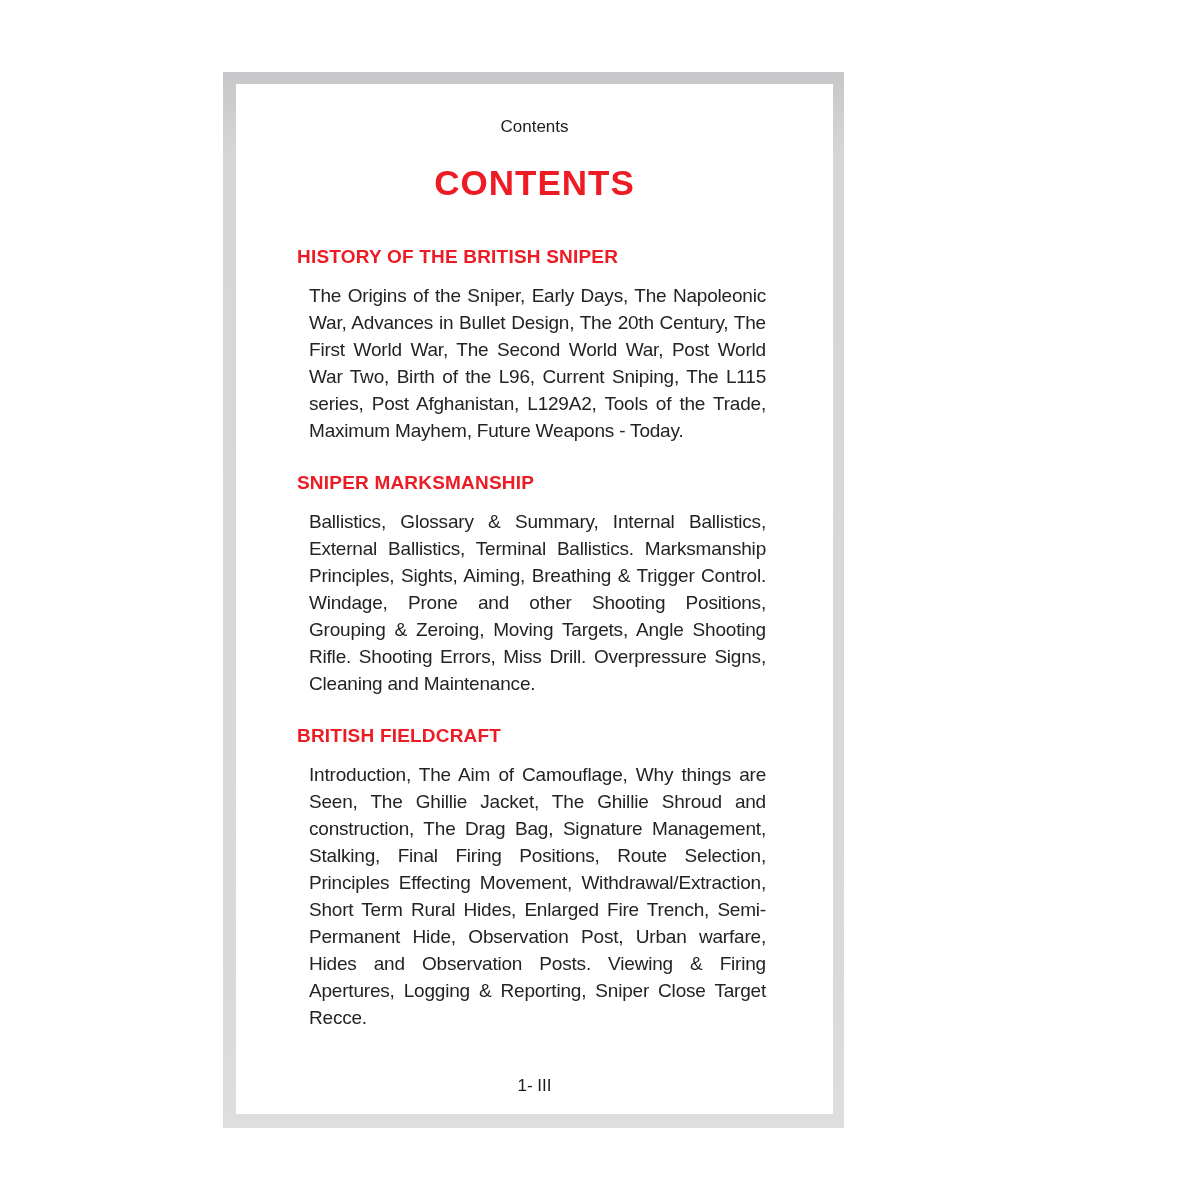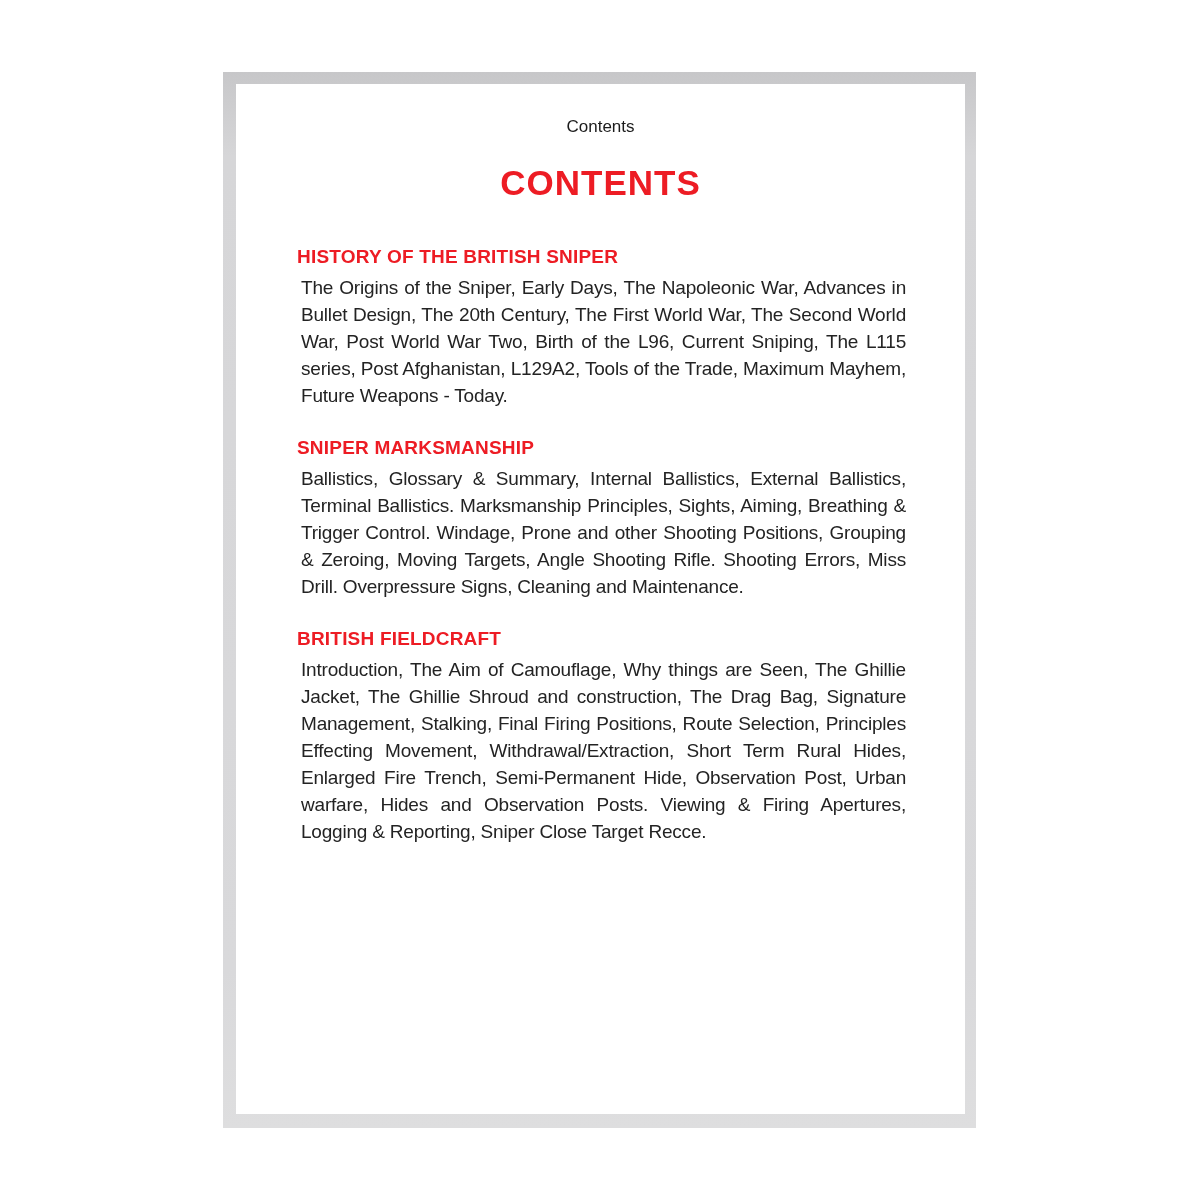--- a/index.html
+++ b/index.html
@@ -14,21 +14,21 @@
     position: relative;
     width: 1200px;
     height: 1200px;
     background: #ffffff;
     overflow: hidden;
   }
   .page-frame {
     position: absolute;
     left: 223px;
     top: 72px;
-    width: 753px;
+    width: 621px;
     height: 1056px;
     background: linear-gradient(180deg, #c7c7c9 0%, #d6d6d8 8%, #d9d9db 85%, #dededf 100%);
   }
   .page {
     position: absolute;
     left: 13px;
     top: 12px;
     right: 11px;
     bottom: 14px;
     background: #ffffff;
@@ -58,21 +58,21 @@
     font-size: 19px;
     line-height: 27px;
     font-weight: bold;
     color: var(--accent-red, #ed1c24);
     letter-spacing: 0.2px;
   }
   .toc-section.first .section-heading {
     margin-top: 40px;
   }
   .toc-section .section-body {
-    margin: 4px;
+    margin: 12px;
     font-size: 19px;
     line-height: 27px;
     letter-spacing: -0.2px;
     color: #232323;
     text-align: justify;
   }
   .page-number {
     position: absolute;
     left: 0;
     right: 0;
@@ -108,16 +108,17 @@
           <p class="section-body">Ballistics, Glossary &amp; Summary, Internal Ballistics, External Ballistics, Terminal Ballistics. Marksmanship Principles, Sights, Aiming, Breathing &amp; Trigger Control. Windage, Prone and other Shooting Positions, Grouping &amp; Zeroing, Moving Targets, Angle Shooting Rifle. Shooting Errors, Miss Drill. Overpressure Signs, Cleaning and Maintenance.</p>
         </section>
 
         <section class="toc-section">
           <h2 class="section-heading">BRITISH FIELDCRAFT</h2>
           <p class="section-body">Introduction, The Aim of Camouflage, Why things are Seen, The Ghillie Jacket, The Ghillie Shroud and construction, The Drag Bag, Signature Management, Stalking, Final Firing Positions, Route Selection, Principles Effecting Movement, Withdrawal/Extraction, Short Term Rural Hides, Enlarged Fire Trench, Semi-Permanent Hide, Observation Post, Urban warfare, Hides and Observation Posts. Viewing &amp; Firing Apertures, Logging &amp; Reporting, Sniper Close Target Recce.</p>
         </section>
 
       </div>
 
+      <div class="page-number">1- III</div>
 
     </div>
   </div>
 </div>
 
 </body></html>

